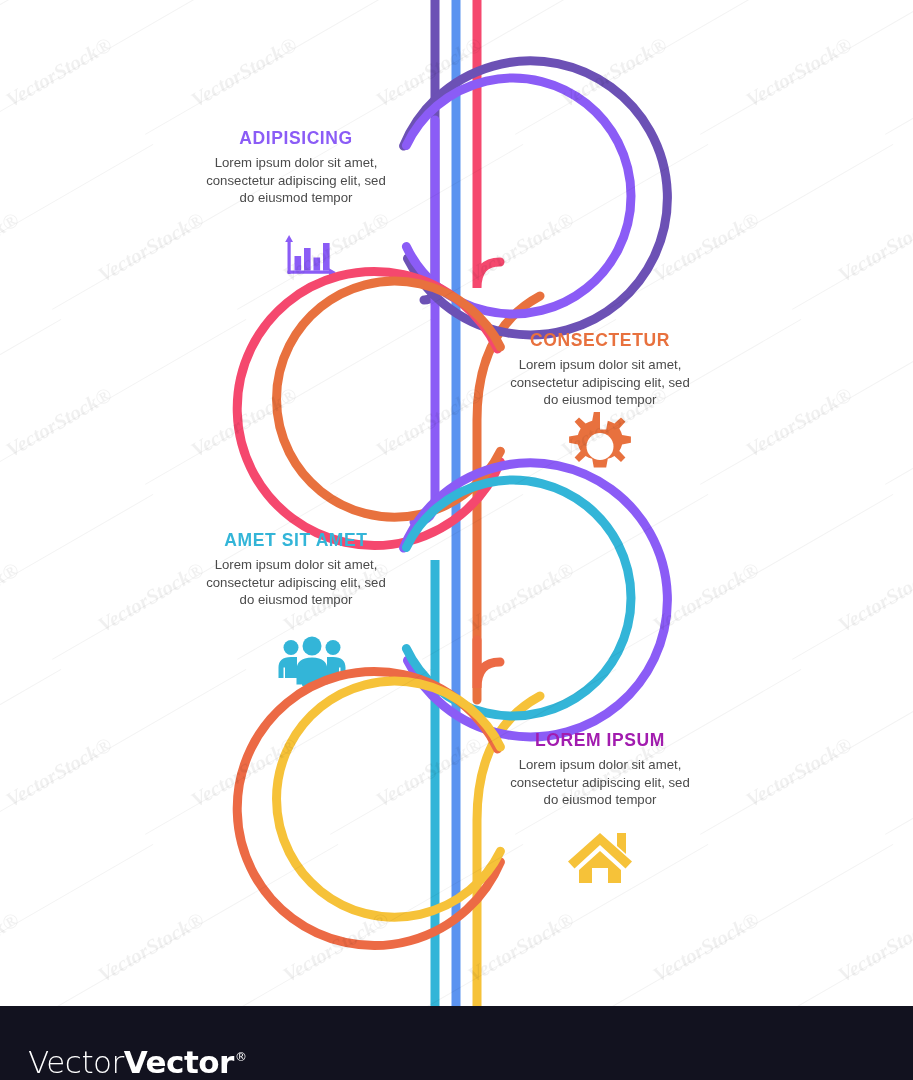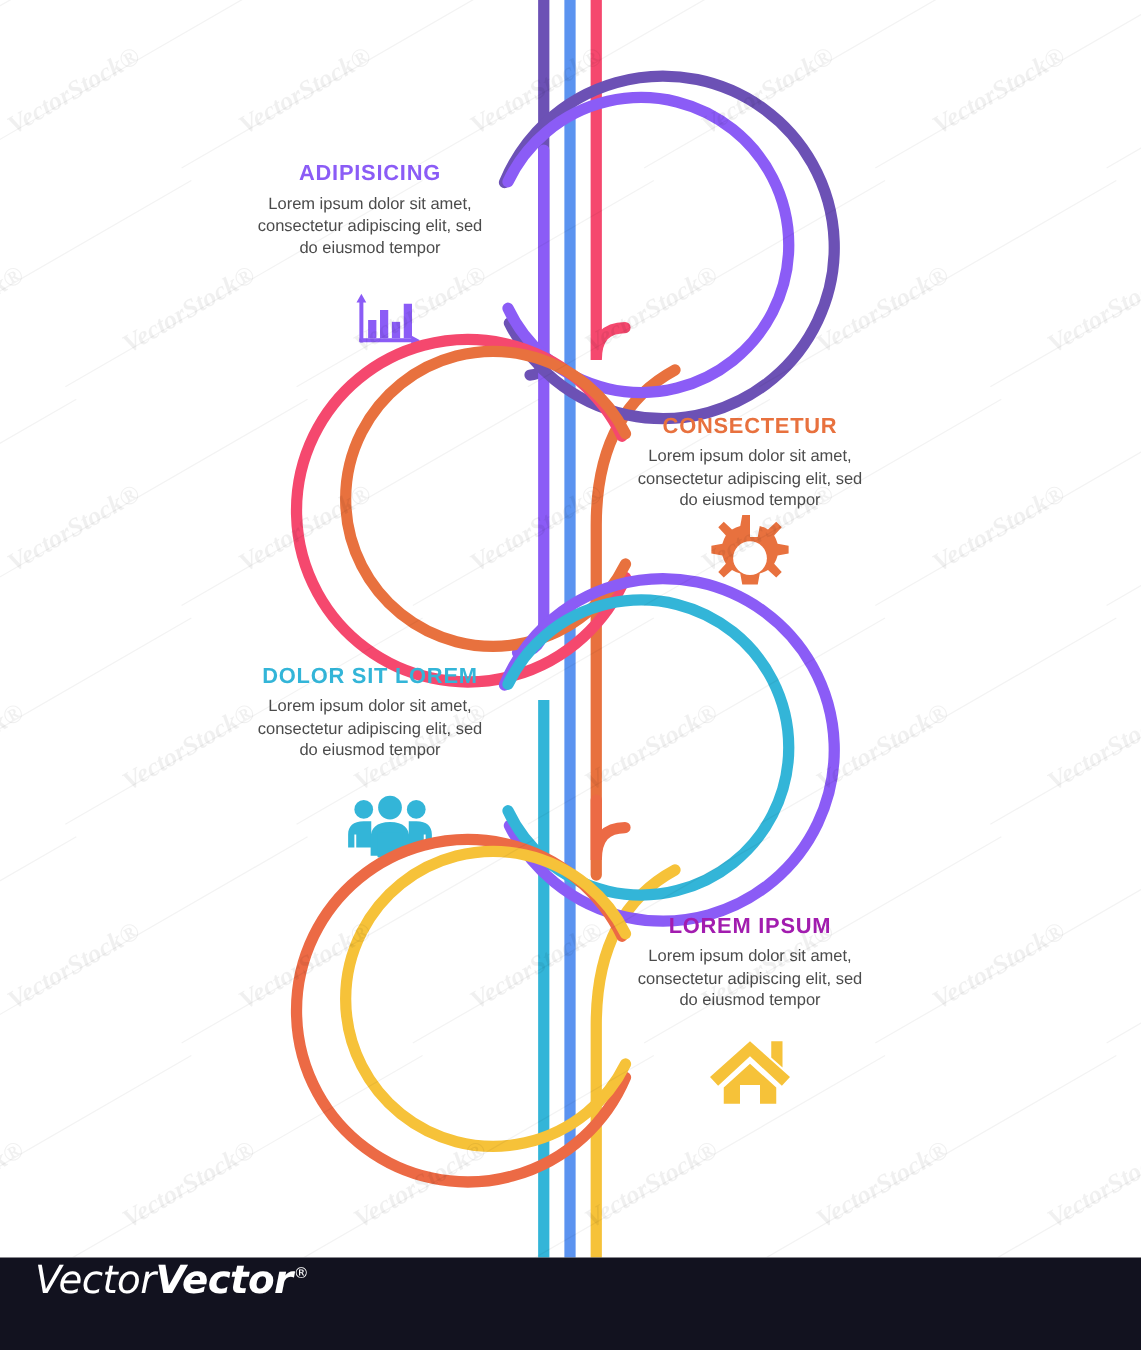--- a/index.html
+++ b/index.html
@@ -84,25 +84,24 @@
   }
   
   #footer {
     position: absolute;
     left: 0;
     top: 1006px;
     width: 913px;
     height: 74px;
     background: #12121f;
     display: flex;
-    align-items: flex-start;
+    align-items: flex-end;
     justify-content: space-between;
     box-sizing: border-box;
     padding: 0 22px 0 28px;
-    font-style: italic;
   }
   .brand {
     color: #ffffff;
     font-size: 31px;
     letter-spacing: -0.5px;
     font-family: "DejaVu Sans", sans-serif;
     position: relative;
     display: flex;
     align-items: baseline;
   }
@@ -221,21 +220,21 @@
     <div class="card-text" style="left:480px; top:330px; width:240px;">
       <div class="card-title" style="color:#e8713e;">CONSECTETUR</div>
       <div class="card-desc">
         <div>Lorem ipsum dolor sit amet,</div>
         <div>consectetur adipiscing elit, sed</div>
         <div>do eiusmod tempor</div>
       </div>
     </div>
 
     <div class="card-text" style="left:176px; top:530px; width:240px;">
-      <div class="card-title" style="color:#33b5d8;">DOLOR SIT LOREM</div>
+      <div class="card-title" style="color:#33b5d8;">AMET SIT AMET</div>
       <div class="card-desc">
         <div>Lorem ipsum dolor sit amet,</div>
         <div>consectetur adipiscing elit, sed</div>
         <div>do eiusmod tempor</div>
       </div>
     </div>
 
     <div class="card-text" style="left:480px; top:730px; width:240px;">
       <div class="card-title" style="color:#a21caf;">LOREM IPSUM</div>
       <div class="card-desc">

